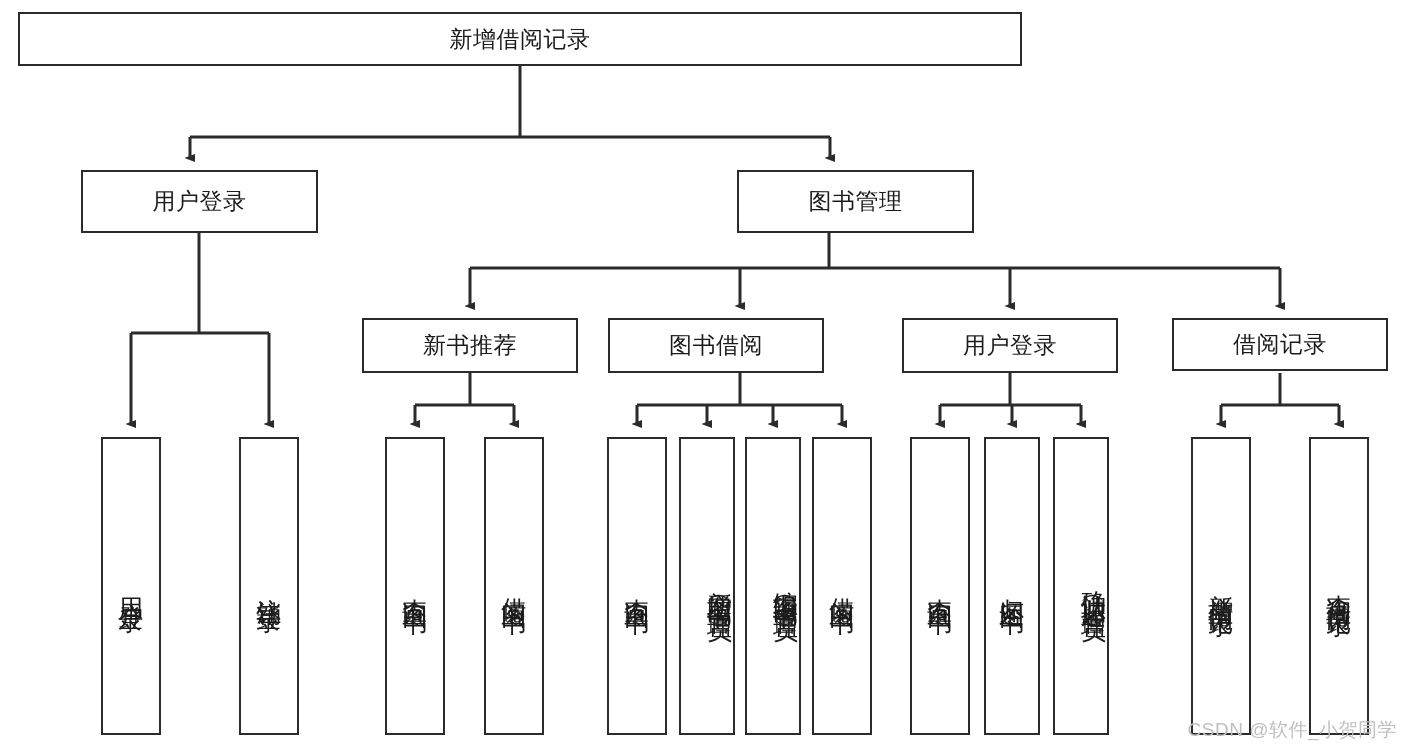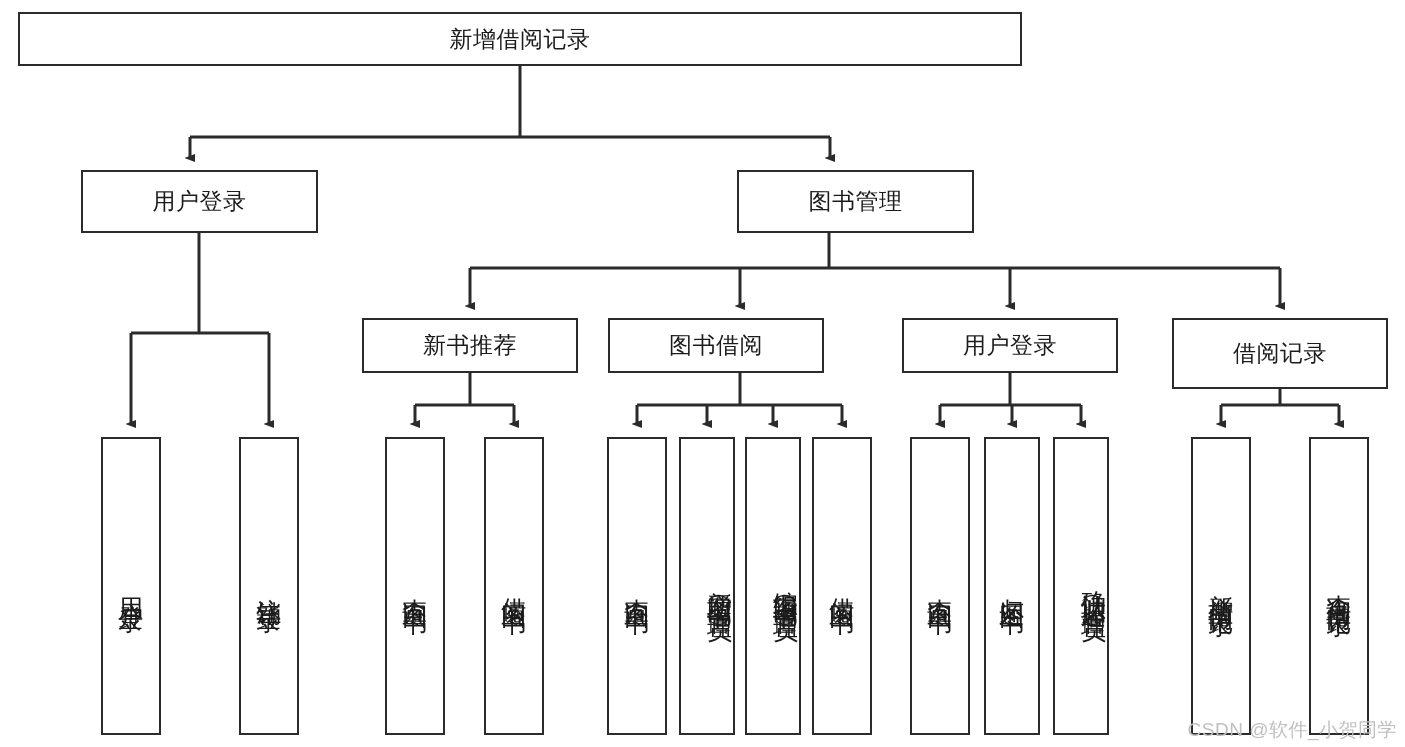--- a/index.html
+++ b/index.html
@@ -140,21 +140,21 @@
 
   <div class="node-box horizontal lvl3" id="node-l3-0" style="left: 362px; top: 318px; width: 216px; height: 55px; align-items: center;">
     <span class="node-label">新书推荐</span>
   </div>
   <div class="node-box horizontal lvl3" id="node-l3-1" style="left: 608px; top: 318px; width: 216px; height: 55px;">
     <span class="node-label">图书借阅</span>
   </div>
   <div class="node-box horizontal lvl3" id="node-l3-2" style="left: 902px; top: 318px; width: 216px; height: 55px;">
     <span class="node-label">用户登录</span>
   </div>
-  <div class="node-box horizontal lvl3" id="node-l3-3" style="left: 1172px; top: 318px; width: 216px; height: 71px;">
+  <div class="node-box horizontal lvl3" id="node-l3-3" style="left: 1172px; top: 318px; width: 216px; height: 53px;">
     <span class="node-label">借阅记录</span>
   </div>
 
   <div class="node-box vertical align-middle" id="node-leaf-0" style="left: 101px; top: 437px; width: 60px; height: 298px;">
     <span class="node-label">用户登录</span>
   </div>
   <div class="node-box vertical align-middle" id="node-leaf-1" style="left: 239px; top: 437px; width: 60px; height: 298px;">
     <span class="node-label">注销登录</span>
   </div>
   <div class="node-box vertical align-middle" id="node-leaf-2" style="left: 385px; top: 437px; width: 60px; height: 298px;">

